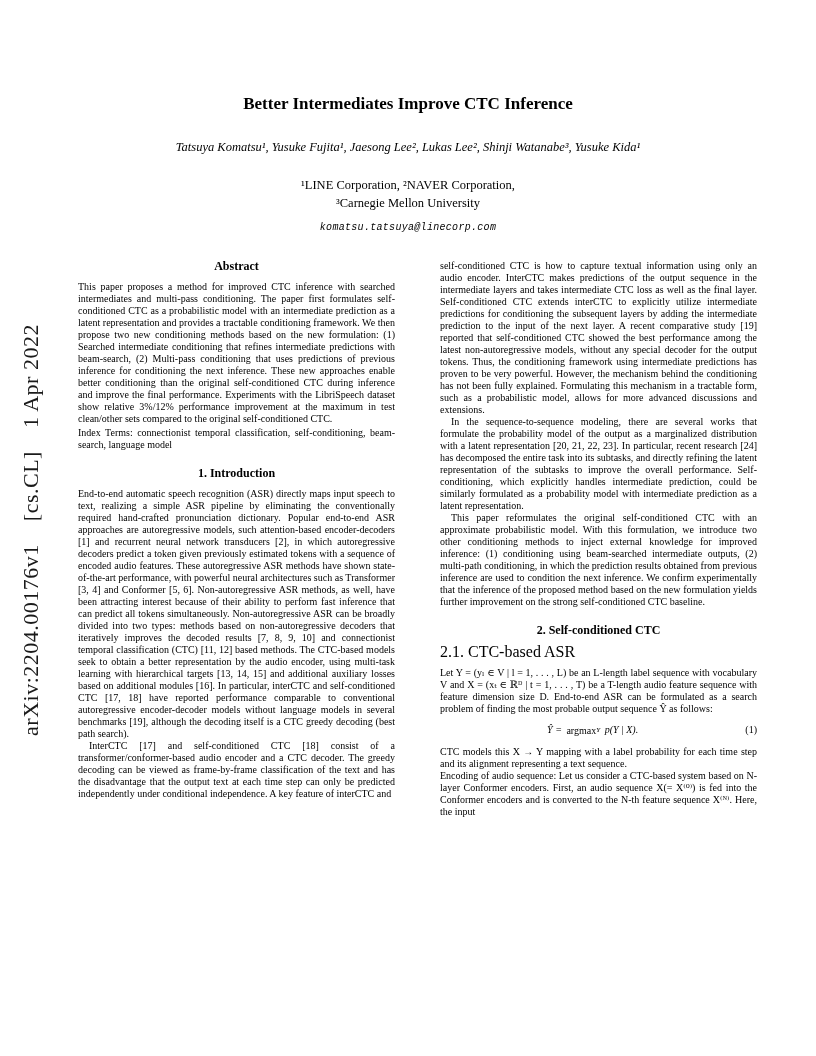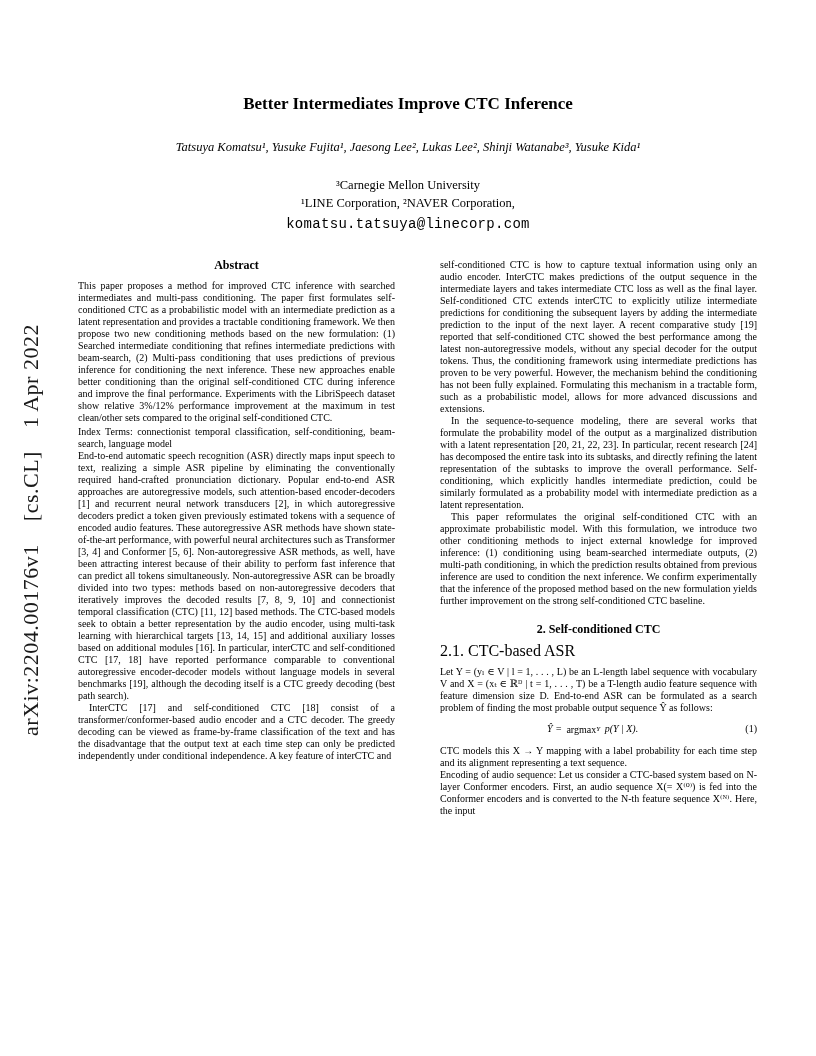--- a/index.html
+++ b/index.html
@@ -25,21 +25,21 @@
   }
 
   
   .header { text-align:center; padding-top:94px; }
   .title { font-size:17px; font-weight:bold; }
   .authors { font-size:12.5px; font-style:italic; margin-top:26px; }
   .affil { font-size:12.5px; line-height:18px; }
   .affil-block { margin-top:21px; }
   .email {
     font-family:"Liberation Mono","DejaVu Sans Mono",monospace;
-    font-size:14px; margin-top:4px; letter-spacing:0.3px;
+    font-size:10px; margin-top:10px; letter-spacing:0.3px;font-style:italic;
   }
 
   
   .columns {
     display:flex; gap:45px;
     padding:27px 76px 0 78px;
   }
   .col {
     width:317px; flex:0 0 317px;
     font-size:10px; line-height:12px;
@@ -81,33 +81,34 @@
 <body>
 
 <div class="page">
 
   <div class="arxiv-sidebar">arXiv:2204.00176v1  [cs.CL]  1 Apr 2022</div>
 
   <div class="header">
     <div class="title">Better Intermediates Improve CTC Inference</div>
     <div class="authors">Tatsuya Komatsu¹, Yusuke Fujita¹, Jaesong Lee², Lukas Lee², Shinji Watanabe³, Yusuke Kida¹</div>
     <div class="affil-block">
+      <div class="affil">¹LINE Corporation, ²NAVER Corporation,</div>
       <div class="affil">³Carnegie Mellon University</div>
-      <div class="affil">¹LINE Corporation, ²NAVER Corporation,</div>
     </div>
     <div class="email">komatsu.tatsuya@linecorp.com</div>
   </div>
 
   <div class="columns">
 
     <div class="col">
       <h2 class="sec-heading">Abstract</h2>
       <p class="noindent">This paper proposes a method for improved CTC inference with searched intermediates and multi-pass conditioning. The paper first formulates self-conditioned CTC as a probabilistic model with an intermediate prediction as a latent representation and provides a tractable conditioning framework. We then propose two new conditioning methods based on the new formulation: (1) Searched intermediate conditioning that refines intermediate predictions with beam-search, (2) Multi-pass conditioning that uses predictions of previous inference for conditioning the next inference. These new approaches enable better conditioning than the original self-conditioned CTC during inference and improve the final performance. Experiments with the LibriSpeech dataset show relative 3%/12% performance improvement at the maximum in test clean/other sets compared to the original self-conditioned CTC.</p>
       <p class="noindent index-terms"><span class="bold">Index Terms</span><span>: connectionist temporal classification, self-conditioning, beam-search, language model</span></p>
 
+      <h2 class="sec-heading spaced">1. Introduction</h2>
       <p class="noindent">End-to-end automatic speech recognition (ASR) directly maps input speech to text, realizing a simple ASR pipeline by eliminating the conventionally required hand-crafted pronunciation dictionary. Popular end-to-end ASR approaches are autoregressive models, such attention-based encoder-decoders [1] and recurrent neural network transducers [2], in which autoregressive decoders predict a token given previously estimated tokens with a sequence of encoded audio features. These autoregressive ASR methods have shown state-of-the-art performance, with powerful neural architectures such as Transformer [3, 4] and Conformer [5, 6]. Non-autoregressive ASR methods, as well, have been attracting interest because of their ability to perform fast inference that can predict all tokens simultaneously. Non-autoregressive ASR can be broadly divided into two types: methods based on non-autoregressive decoders that iteratively improves the decoded results [7, 8, 9, 10] and connectionist temporal classification (CTC) [11, 12] based methods. The CTC-based models seek to obtain a better representation by the audio encoder, using multi-task learning with hierarchical targets [13, 14, 15] and additional auxiliary losses based on additional modules [16]. In particular, interCTC and self-conditioned CTC [17, 18] have reported performance comparable to conventional autoregressive encoder-decoder models without language models in several benchmarks [19], although the decoding itself is a CTC greedy decoding (best path search).</p>
       <p>InterCTC [17] and self-conditioned CTC [18] consist of a transformer/conformer-based audio encoder and a CTC decoder. The greedy decoding can be viewed as frame-by-frame classification of the text and has the disadvantage that the output text at each time step can only be predicted independently under conditional independence. A key feature of interCTC and</p>
     </div>
 
     <div class="col">
       <p class="noindent">self-conditioned CTC is how to capture textual information using only an audio encoder. InterCTC makes predictions of the output sequence in the intermediate layers and takes intermediate CTC loss as well as the final layer. Self-conditioned CTC extends interCTC to explicitly utilize intermediate predictions for conditioning the subsequent layers by adding the intermediate prediction to the input of the next layer. A recent comparative study [19] reported that self-conditioned CTC showed the best performance among the latest non-autoregressive models, without any special decoder for the output tokens. Thus, the conditioning framework using intermediate predictions has proven to be very powerful. However, the mechanism behind the conditioning has not been fully explained. Formulating this mechanism in a tractable form, such as a probabilistic model, allows for more advanced discussions and extensions.</p>
       <p>In the sequence-to-sequence modeling, there are several works that formulate the probability model of the output as a marginalized distribution with a latent representation [20, 21, 22, 23]. In particular, recent research [24] has decomposed the entire task into its subtasks, and directly refining the latent representation of the subtasks to improve the overall performance. Self-conditioning, which explicitly handles intermediate prediction, could be similarly formulated as a probability model with intermediate prediction as a latent representation.</p>
       <p>This paper reformulates the original self-conditioned CTC with an approximate probabilistic model. With this formulation, we introduce two other conditioning methods to inject external knowledge for improved inference: (1) conditioning using beam-searched intermediate outputs, (2) multi-path conditioning, in which the prediction results obtained from previous inference are used to condition the next inference. We confirm experimentally that the inference of the proposed method based on the new formulation yields further improvement on the strong self-conditioned CTC baseline.</p>
 
       <h2 class="sec-heading spaced">2. Self-conditioned CTC</h2>

